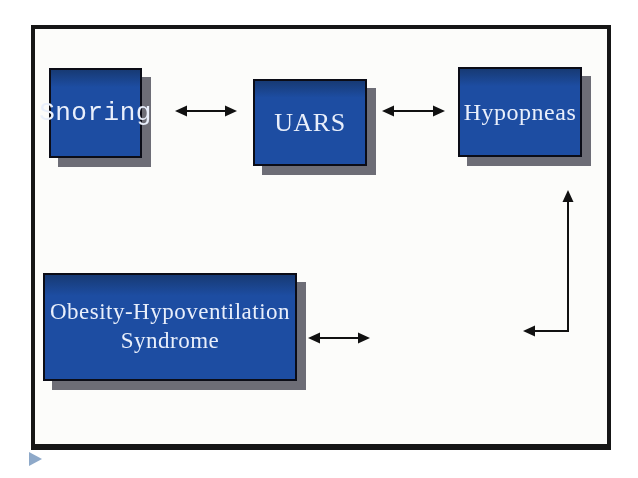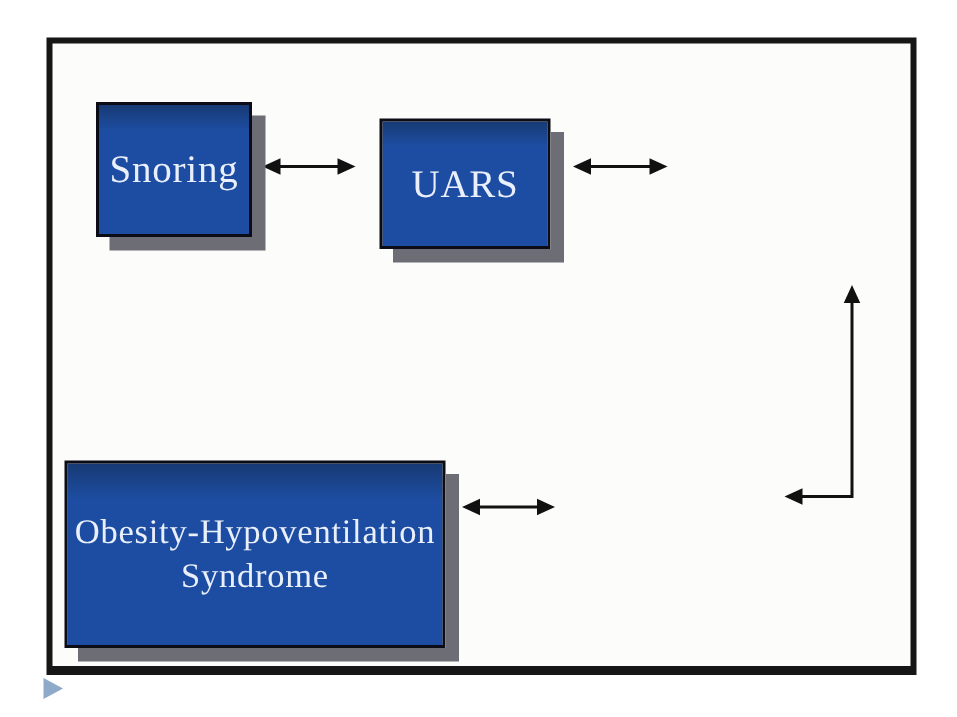--- a/index.html
+++ b/index.html
@@ -28,24 +28,24 @@
     box-sizing: border-box;
     display: flex;
     align-items: center;
     justify-content: center;
     text-align: center;
     color: #e9effb;
     font-size: 26px;
     letter-spacing: 0.5px;
   }
   .node .lbl { pointer-events: none; }
-  #node-snoring   { left: 64px;  top: 68px;  width: 104px; height: 90px;  }
+  #node-snoring   { left: 49px;  top: 68px;  width: 93px; height: 90px; font-family: Liberation Mono, monospace;  }
   #node-uars      { left: 253px; top: 68px;  width: 114px; height: 87px; margin-top: 11px;  }
   #node-hypopneas { left: 458px; top: 67px;  width: 124px; height: 90px;  font-size: 24px; }
-  #node-ohs       { left: 43px;  top: 273px; width: 254px; height: 125px; font-size: 23px; line-height: 1.25; margin-top: 34px; }
+  #node-ohs       { left: 43px;  top: 273px; width: 254px; height: 108px; font-size: 23px; line-height: 1.25; }
   #node-apneas    { left: 378px; top: 283px; width: 137px; height: 102px; }
   #node-ohs .lbl  { padding: 0 4px; }
   #arrow-layer {
     position: absolute;
     left: 0; top: 0;
     width: 638px; height: 478px;
     pointer-events: none;
   }
   #slide-bullet {
     position: absolute;
@@ -93,20 +93,23 @@
   </svg>
 
   <div class="node" id="node-snoring">
     <span class="lbl">Snoring</span>
   </div>
 
   <div class="node" id="node-uars">
     <span class="lbl">UARS</span>
   </div>
 
+  <div class="node" id="node-hypopneas">
+    <span class="lbl">Hypopneas</span>
+  </div>
 
   <div class="node" id="node-ohs">
     <span class="lbl">Obesity-Hypoventilation Syndrome</span>
   </div>
 
 
   <div id="slide-bullet"></div>
 
 </div>
 

